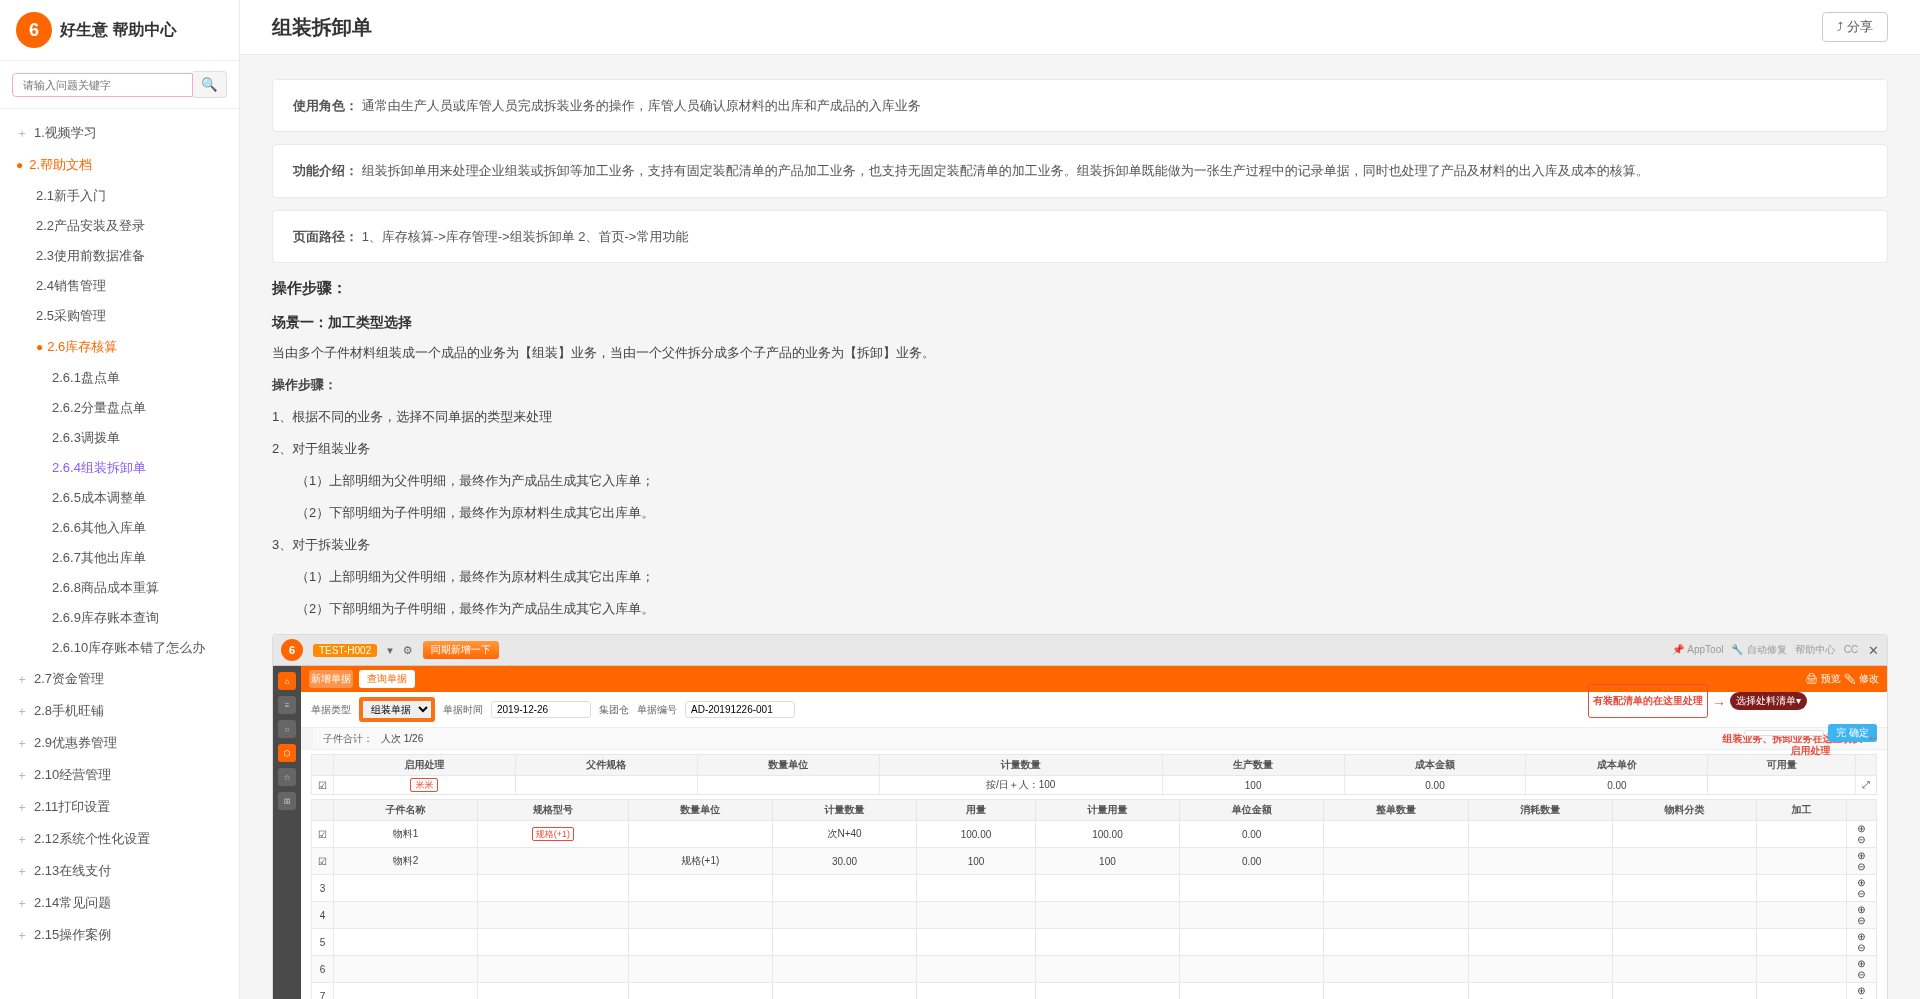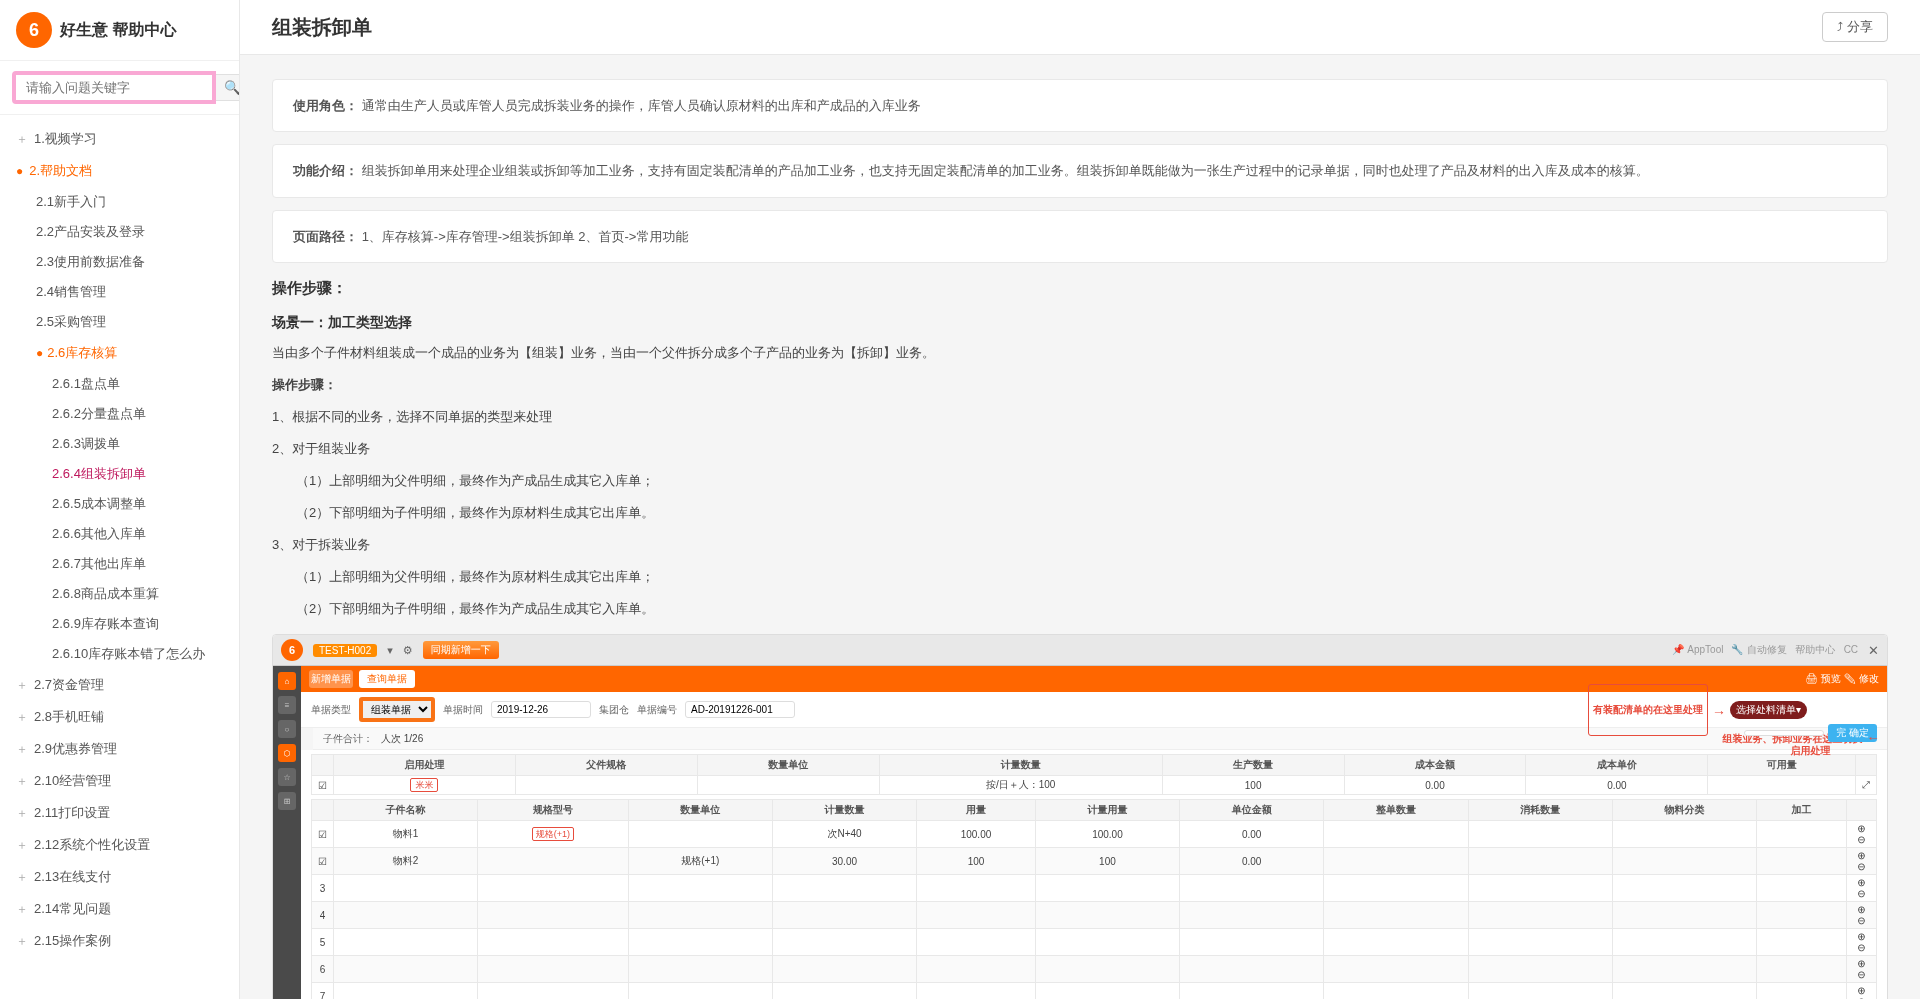--- a/index.html
+++ b/index.html
@@ -31,33 +31,33 @@
     }
     .logo-title { font-size: 16px; font-weight: bold; color: #333; }
     .search-bar {
       padding: 10px 12px;
       border-bottom: 1px solid #f0f0f0;
       display: flex;
       align-items: center;
       background: #fff;
     }
     .search-bar input {
-      flex: 1; border: 4px solid #f9a8d4; border-radius: 4px 0 0 4px;
-      padding: 5px 10px; font-size: 13px; outline: none; color: #404040;
+      flex: 1; border: 1px solid #f9a8d4; border-radius: 4px 0 0 4px;
+      padding: 5px 10px; font-size: 11px; outline: none; color: #404040;
     }
     .search-bar button {
       background: #f5f5f5; border: 1px solid #e0e0e0; border-left: none;
       border-radius: 0 4px 4px 0; padding: 5px 8px; cursor: pointer; color: #999;
     }
     .nav-list { overflow-y: auto; flex: 1; padding: 8px 0; }
     .nav-item { display: flex; align-items: center; padding: 7px 16px; cursor: pointer; color: #555; font-size: 13px; }
     .nav-item .icon { margin-right: 6px; font-size: 12px; color: #aaa; }
     .nav-item.open-parent > .icon { color: #f60; }
     .nav-sub-item { padding: 6px 16px 6px 36px; cursor: pointer; color: #555; font-size: 13px; display: block; }
-    .nav-sub-item.active { color: #be185d; }
+    .nav-sub-item.active { color: #8b5cf6; }
 
     
     #main {
       flex: 1;
       background: #f5f5f5;
       overflow-y: auto;
       display: flex;
       flex-direction: column;
     }
     #main-header {
@@ -283,21 +283,21 @@
               <option>组装单据</option>
               <option>拆卸单据</option>
             </select>
             <span style="font-size:10px;color:#666;">单据时间</span>
             <input type="text" value="2019-12-26" style="font-size: 10px; border: 1px solid rgb(221, 221, 221); border-radius: 3px; padding: 2px 5px; width: 100px;">
             <span style="font-size:10px;color:#666;">集团仓</span>
             <span style="font-size:10px;color:#666;">单据编号</span>
             <input type="text" value="AD-20191226-001" style="font-size: 10px; border: 1px solid rgb(221, 221, 221); border-radius: 3px; padding: 2px 5px; width: 110px;">
 
             <div style="position:absolute;right:80px;top:-8px;display:flex;align-items:center;gap:4px;">
-              <span style="color:#e74c3c;font-size:10px;font-weight:bold;border:1px solid #e74c3c;border-radius:3px;padding:18px 4px;text-align:right;">有装配清单的在这里处理</span>
+              <span style="color:#e74c3c;font-size:10px;font-weight:bold;border:1px solid #e74c3c;border-radius:3px;padding:9px 4px;text-align:right;">有装配清单的在这里处理</span>
               <span style="color:#e74c3c;font-size:14px;">→</span>
               <button style="background:#7f1d1d;color:#fff;border:none;border-radius:9px;padding:2px 6px;font-size:10px;cursor:pointer;">选择处料清单▾</button>
             </div>
 
             <div style="position:absolute;right:10px;top:32px;display:flex;flex-direction:column;align-items:flex-end;gap:2px;">
               <div style="display:flex;align-items:center;gap:4px;">
                 <span style="font-size:10px;color:#666;border:1px solid #ddd;border-radius:3px;padding:2px 20px;background:#fff;min-width:80px;"></span>
                 <button style="background:#3db3f0;color:#fff;border:none;border-radius:3px;padding:2px 8px;font-size:10px;cursor:pointer;">完 确定</button>
               </div>
               <span style="color:#e74c3c;font-size:10px;font-weight:bold;align-self:center;">启用处理</span>

